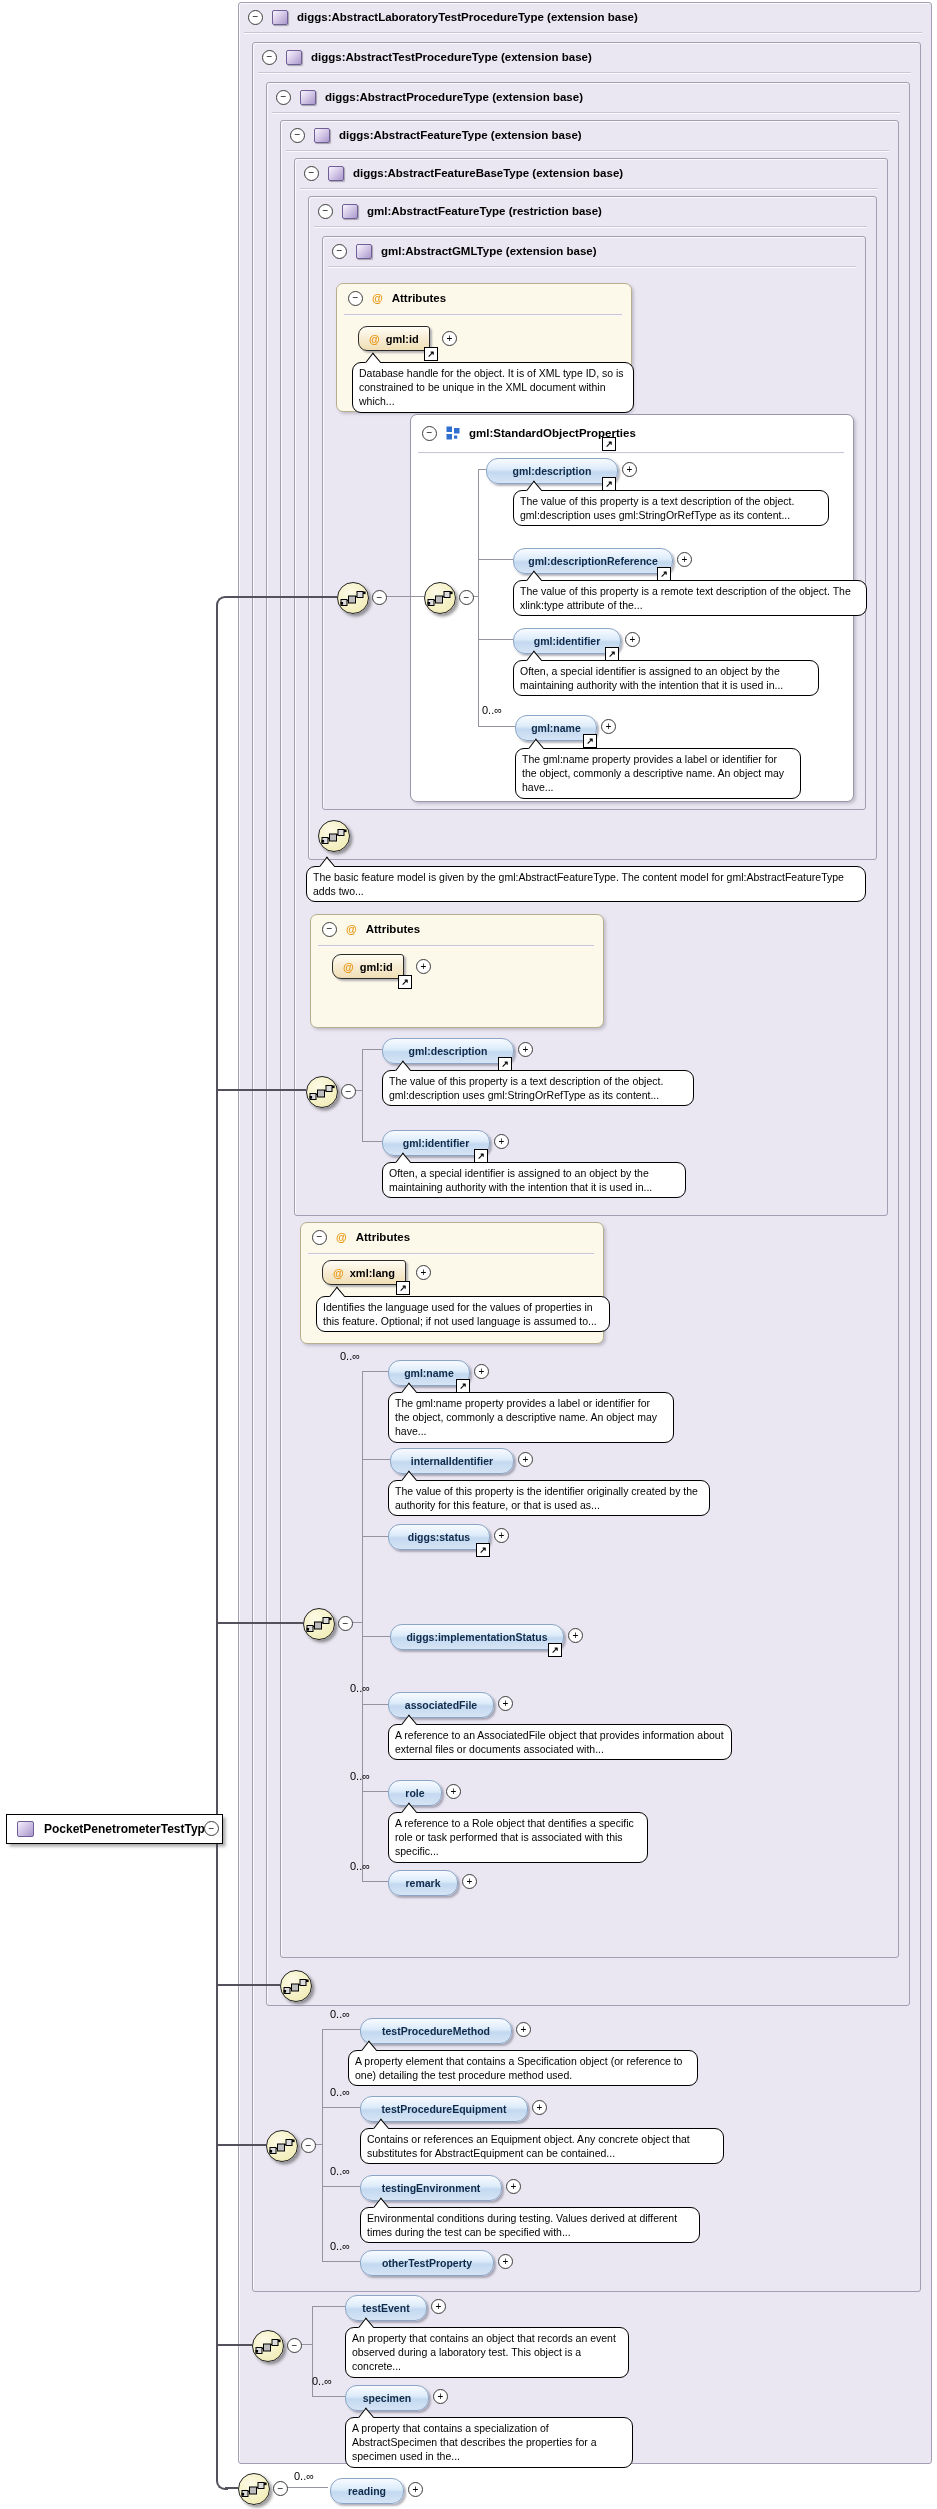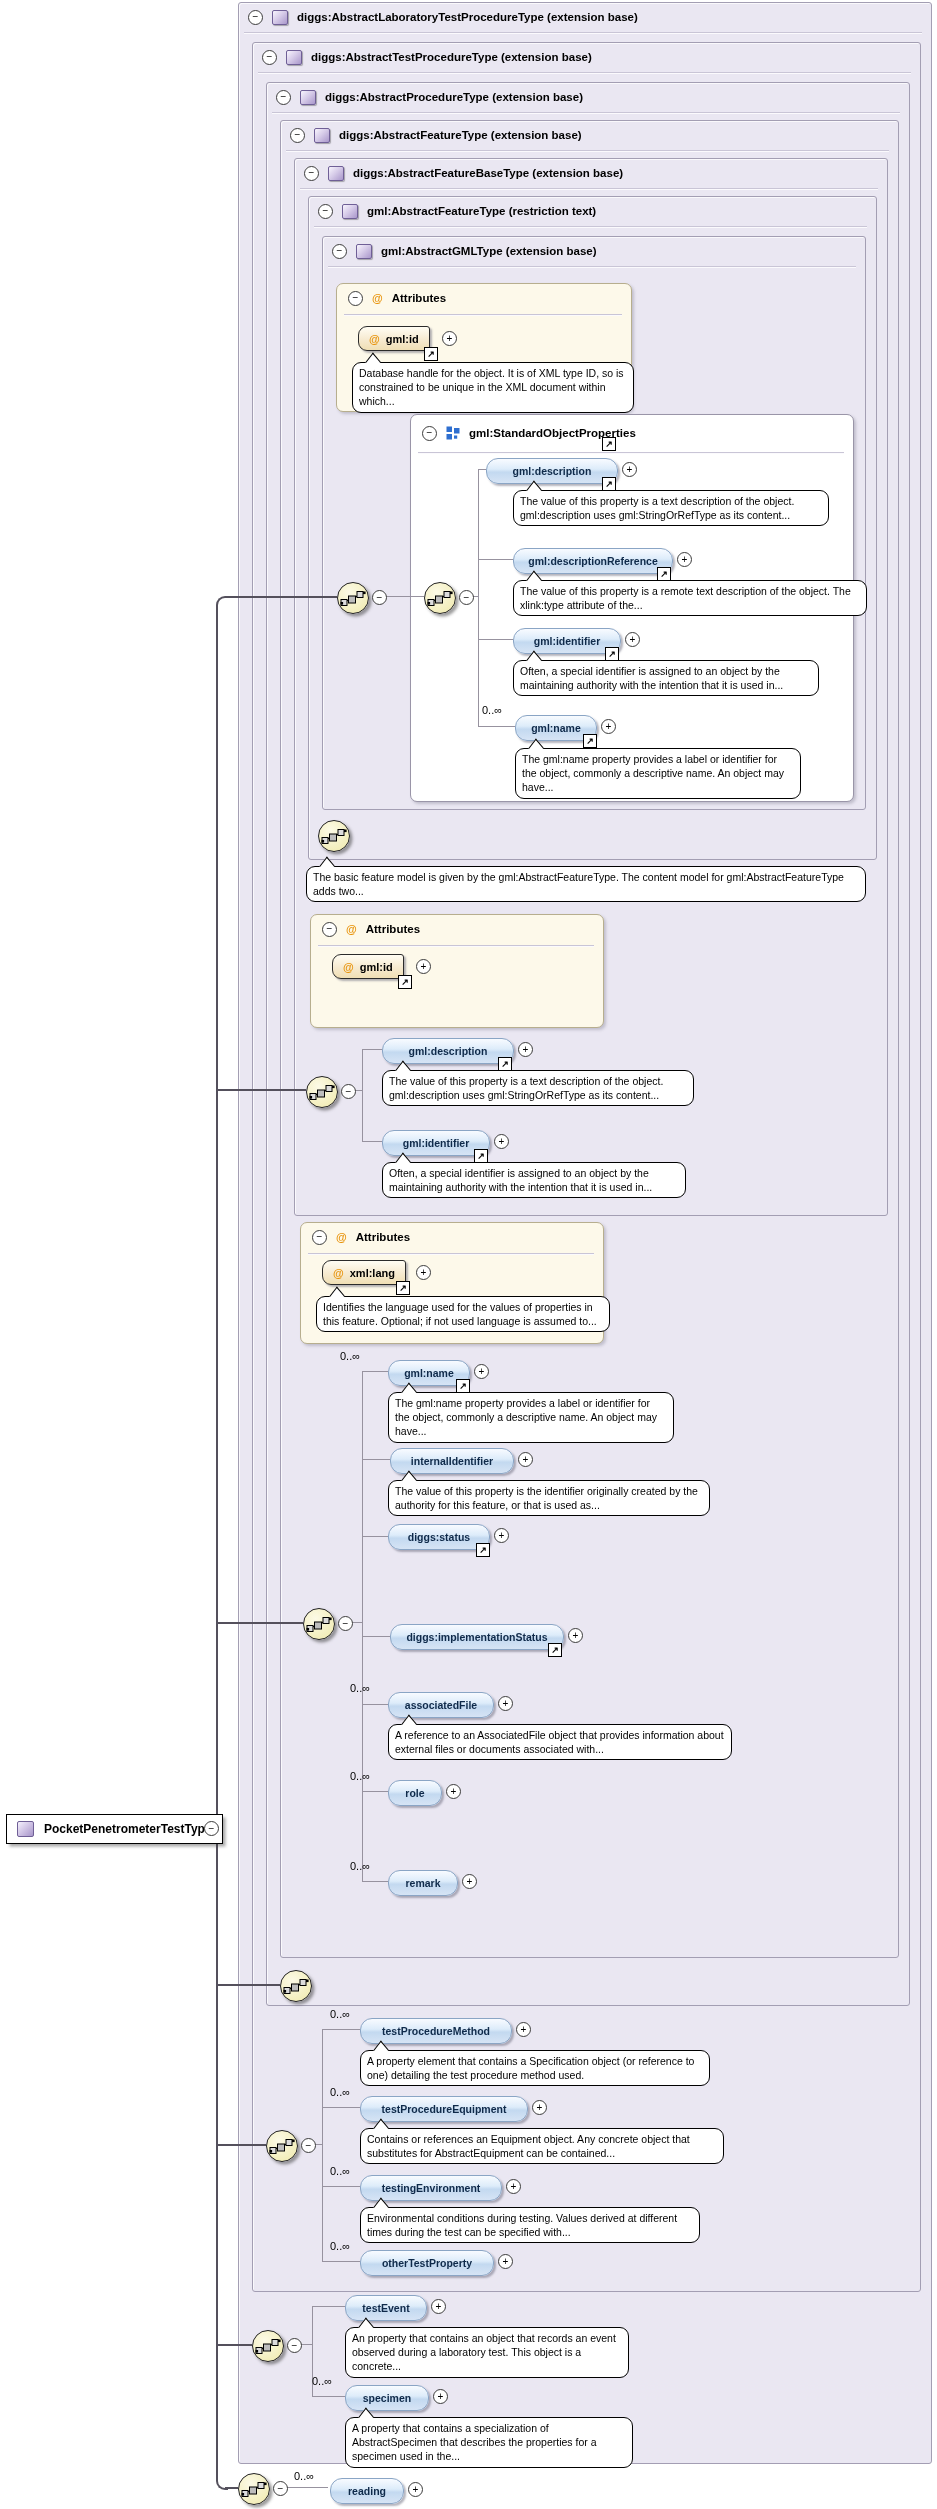--- a/index.html
+++ b/index.html
@@ -109,21 +109,21 @@
   <div class="bhdr" style="left:304px;top:164px">
     <span class="mcirc">−</span>
     <span class="pbox"></span>
     <span class="lbl">diggs:AbstractFeatureBaseType (extension base)</span>
   </div>
   <div class="sep" style="left:300px;top:188px;width:578px"></div>
 
   <div class="bhdr" style="left:318px;top:202px">
     <span class="mcirc">−</span>
     <span class="pbox"></span>
-    <span class="lbl">gml:AbstractFeatureType (restriction text)</span>
+    <span class="lbl">gml:AbstractFeatureType (restriction base)</span>
   </div>
   <div class="sep" style="left:314px;top:226px;width:553px"></div>
 
   <div class="bhdr" style="left:332px;top:242px">
     <span class="mcirc">−</span>
     <span class="pbox"></span>
     <span class="lbl">gml:AbstractGMLType (extension base)</span>
   </div>
   <div class="sep" style="left:328px;top:266px;width:528px"></div>
 
@@ -326,20 +326,21 @@
   <div class="larr" style="left:548px;top:1643px">↗</div>
 
   <div class="card" style="left:350px;top:1682px">0..∞</div>
   <div class="el" style="left:388px;top:1692px;width:104px">associatedFile</div>
   <div class="circ" style="left:498px;top:1696px">+</div>
   <div class="tip" style="left:388px;top:1724px;width:330px">A reference to an AssociatedFile object that provides information about external files or documents associated with...</div>
 
   <div class="card" style="left:350px;top:1770px">0..∞</div>
   <div class="el" style="left:388px;top:1780px;width:52px">role</div>
   <div class="circ" style="left:446px;top:1784px">+</div>
+  <div class="tip" style="left:388px;top:1812px;width:246px">A reference to a Role object that dentifies a specific role or task performed that is associated with this specific...</div>
 
   <div class="card" style="left:350px;top:1860px">0..∞</div>
   <div class="el" style="left:388px;top:1870px;width:68px">remark</div>
   <div class="circ" style="left:462px;top:1874px">+</div>
 
   <div class="seq" style="left:280px;top:1970px">
     <svg width="30" height="30" viewBox="0 0 30 30">
         <path d="M4 20 L26 10" stroke="#000" stroke-width="1.2" fill="none"></path>
         <rect x="3" y="16.5" width="6" height="6" fill="#dcdcdc" stroke="#000"></rect>
         <rect x="10.5" y="13" width="7" height="7" fill="#bdbdbd" stroke="#000"></rect>
@@ -363,21 +364,21 @@
   <div class="vl" style="left:322px;top:2029px;height:233px"></div>
   <div class="hl" style="left:314px;top:2144px;width:8px"></div>
   <div class="hl" style="left:322px;top:2029px;width:38px"></div>
   <div class="hl" style="left:322px;top:2107px;width:38px"></div>
   <div class="hl" style="left:322px;top:2186px;width:38px"></div>
   <div class="hl" style="left:322px;top:2261px;width:38px"></div>
 
   <div class="card" style="left:330px;top:2008px">0..∞</div>
   <div class="el" style="left:360px;top:2018px;width:150px">testProcedureMethod</div>
   <div class="circ" style="left:516px;top:2022px">+</div>
-  <div class="tip" style="left:360px;top:2050px;width:336px">A property element that contains a Specification object (or reference to one) detailing the test procedure method used.</div>
+  <div class="tip" style="left:348px;top:2050px;width:336px">A property element that contains a Specification object (or reference to one) detailing the test procedure method used.</div>
 
   <div class="card" style="left:330px;top:2086px">0..∞</div>
   <div class="el" style="left:360px;top:2096px;width:166px">testProcedureEquipment</div>
   <div class="circ" style="left:532px;top:2100px">+</div>
   <div class="tip" style="left:360px;top:2128px;width:350px">Contains or references an Equipment object. Any concrete object that substitutes for AbstractEquipment can be contained...</div>
 
   <div class="card" style="left:330px;top:2165px">0..∞</div>
   <div class="el" style="left:360px;top:2175px;width:140px">testingEnvironment</div>
   <div class="circ" style="left:506px;top:2179px">+</div>
   <div class="tip" style="left:360px;top:2207px;width:326px">Environmental conditions during testing. Values derived at different times during the test can be specified with...</div>

